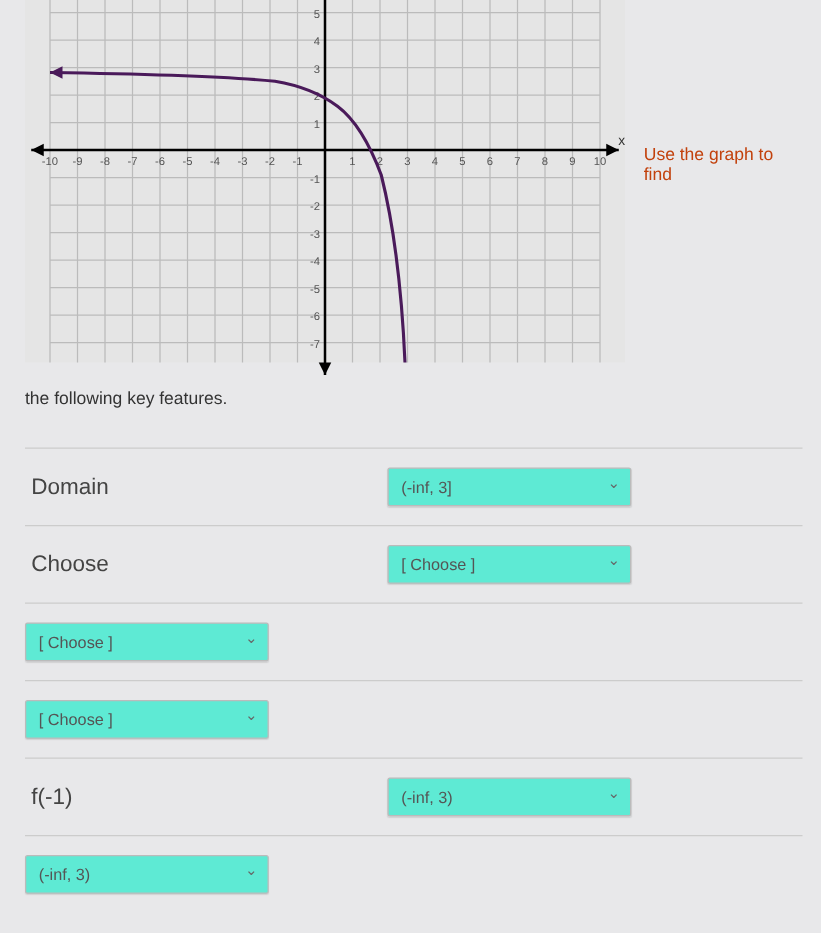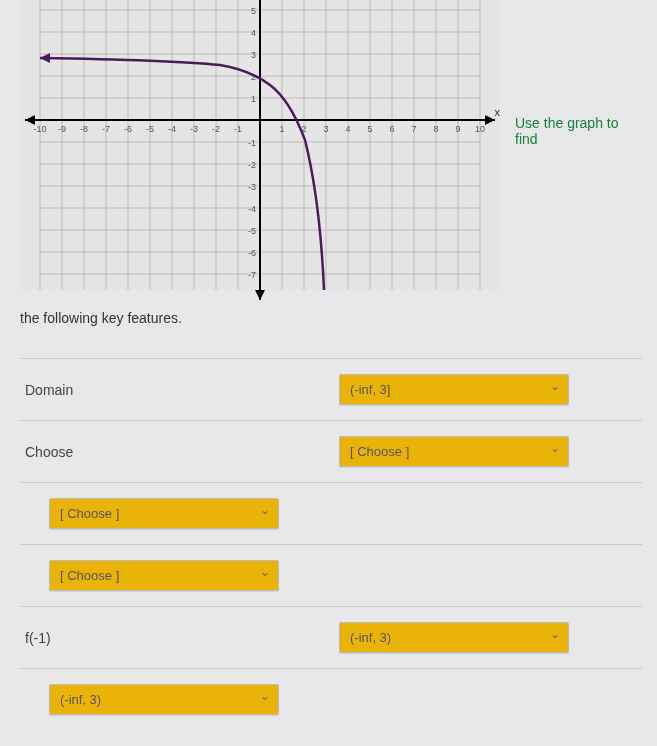--- a/index.html
+++ b/index.html
@@ -17,51 +17,50 @@
     .graph-row {
       display: flex;
       align-items: flex-start;
       gap: 15px;
     }
     .graph-wrap {
       flex-shrink: 0;
     }
     .side-text {
       font-size: 14px;
-      color: #15803d;
+      color: #c2410c;
       margin-top: 115px;
     }
     .intro-text {
       font-size: 14px;
       color: #333;
       margin: 10px 0 32px 0;
     }
     .row {
       display: flex;
       align-items: center;
       border-top: 1px solid #ccc;
       padding: 15px 0;
     }
     .row-label {
       width: 290px;
-      font-size: 14px;
+      font-size: 18px;
       color: #444;
       padding-left: 5px;
     }
     .select-box {
       position: relative;
-      width: 230px;
-      background: #eab308;
+      width: 195px;
+      background: #5eead4;
       border: 1px solid #bbb;
       font-size: 13px;
       color: #555;
       padding: 7px 10px;
       border-radius: 2px;
       box-shadow: 0 1px 1px rgba(0,0,0,0.1);
-      margin-left: 29px;
     }
     .select-box::after {
       content: "⌄";
       position: absolute;
       right: 8px;
       top: 4px;
       font-size: 12px;
       color: #666;
     }
     svg.graph {

